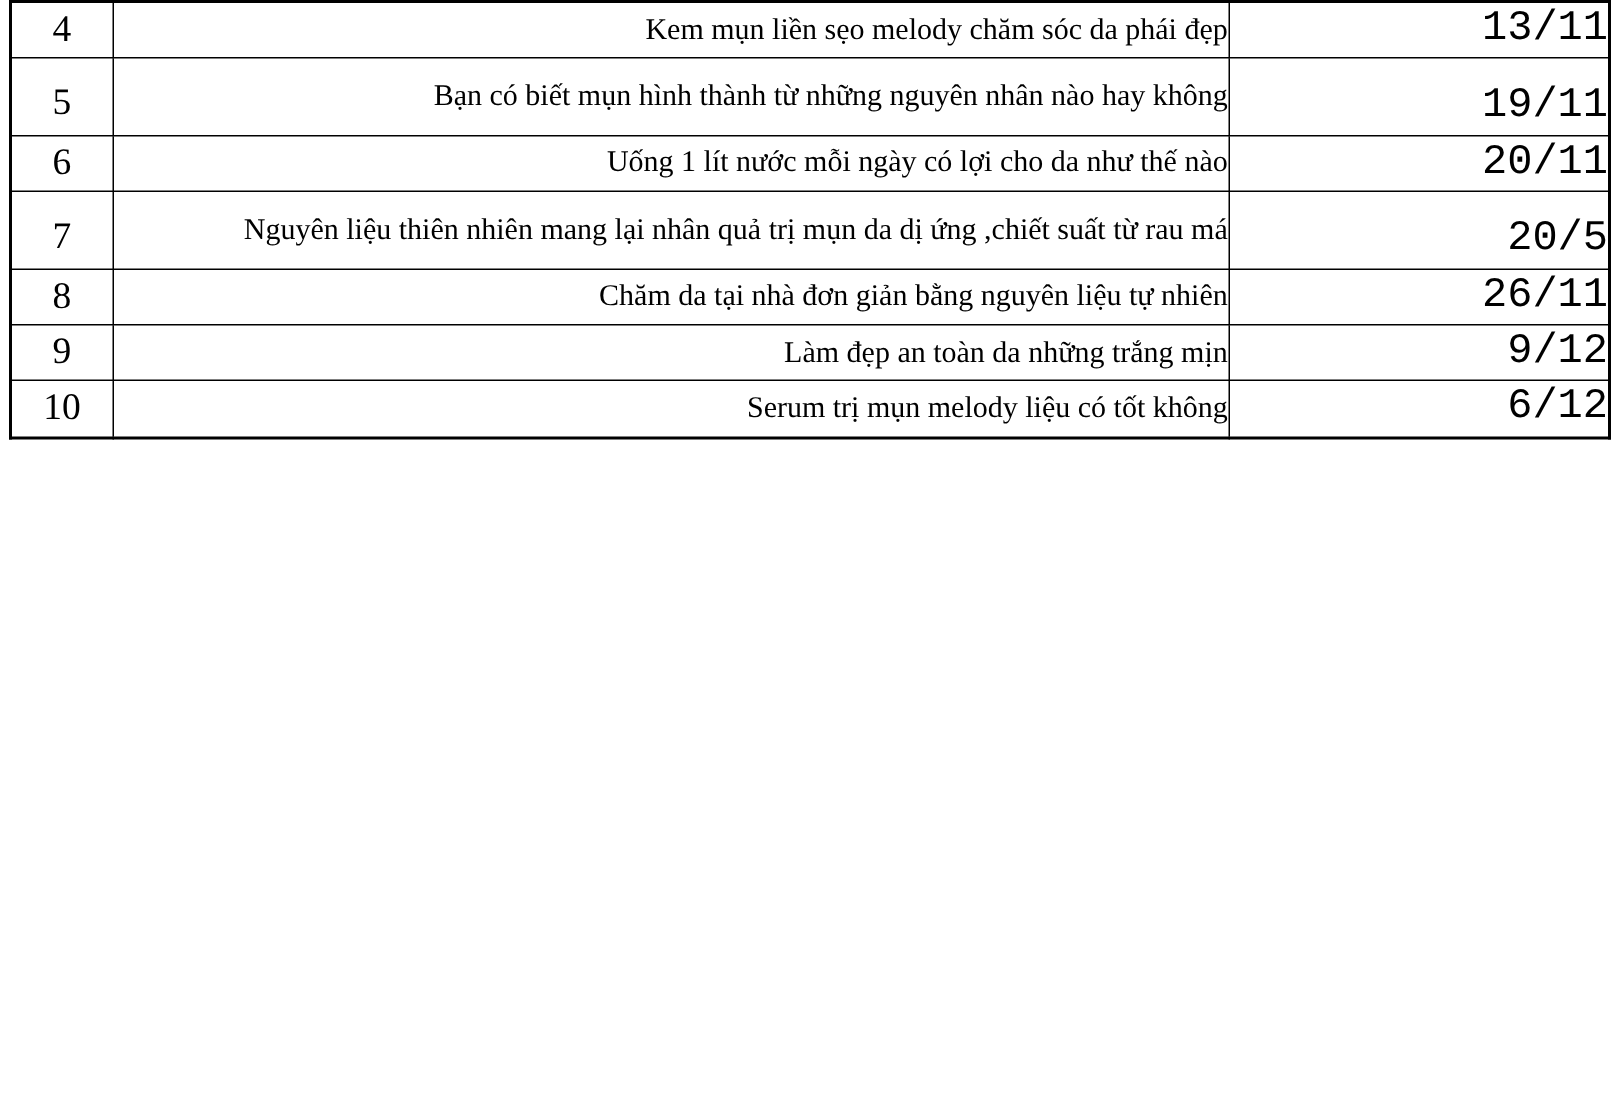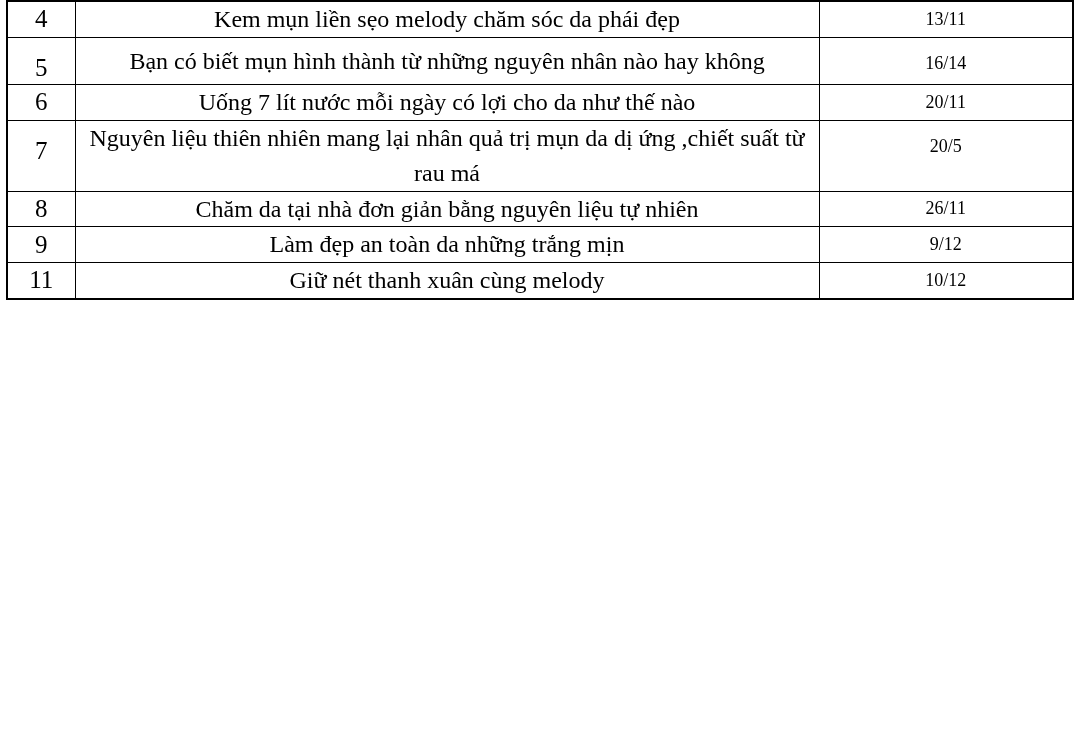--- a/index.html
+++ b/index.html
@@ -43,30 +43,31 @@
     padding: 0;
     vertical-align: middle;
   }
   td.idx {
     text-align: center;
     font-size: 25px;
     line-height: 1.3;
     padding: 8px 4px;
   }
   td.title {
-    text-align: center;
-    font-size: 24px;
+    text-align: right;
+    font-size: 20px;
     line-height: 1.45;
     padding: 10px 14px 10px 22px;
   }
   td.date {
-    text-align: center;
-    font-size: 18px;
+    text-align: right;
+    font-size: 28px;
     line-height: 1.3;
     padding: 8px 4px;
+    font-family: Liberation Mono, monospace;
   }
   tr.two-line td.idx,
   tr.two-line td.date {
     vertical-align: top;
     padding-top: 14px;
   }
 </style>
 </head>
 <body>
 
@@ -79,42 +80,42 @@
     </colgroup>
     <tbody>
       <tr>
         <td class="idx">4</td>
         <td class="title">Kem  mụn liền sẹo melody chăm sóc da phái đẹp</td>
         <td class="date">13/11</td>
       </tr>
       <tr class="two-line">
         <td class="idx">5</td>
         <td class="title">Bạn có biết mụn hình thành từ những nguyên nhân nào hay không</td>
-        <td class="date">16/14</td>
+        <td class="date">19/11</td>
       </tr>
       <tr>
         <td class="idx">6</td>
-        <td class="title">Uống 7 lít nước mỗi ngày có lợi cho da như thế nào</td>
+        <td class="title">Uống 1 lít nước mỗi ngày có lợi cho da như thế nào</td>
         <td class="date">20/11</td>
       </tr>
       <tr class="two-line">
         <td class="idx">7</td>
         <td class="title">Nguyên liệu thiên nhiên mang lại nhân quả trị mụn da dị ứng ,chiết suất từ rau má</td>
         <td class="date">20/5</td>
       </tr>
       <tr>
         <td class="idx">8</td>
         <td class="title">Chăm da tại nhà đơn giản bằng nguyên liệu tự nhiên</td>
         <td class="date">26/11</td>
       </tr>
       <tr>
         <td class="idx">9</td>
         <td class="title">Làm đẹp an toàn da những trắng mịn</td>
         <td class="date">9/12</td>
       </tr>
       <tr>
-        <td class="idx">11</td>
-        <td class="title">Giữ nét thanh xuân  cùng melody</td>
-        <td class="date">10/12</td>
+        <td class="idx">10</td>
+        <td class="title">Serum trị mụn melody liệu có tốt không</td>
+        <td class="date">6/12</td>
       </tr>
     </tbody>
   </table>
 </div>
 
 </body></html>

